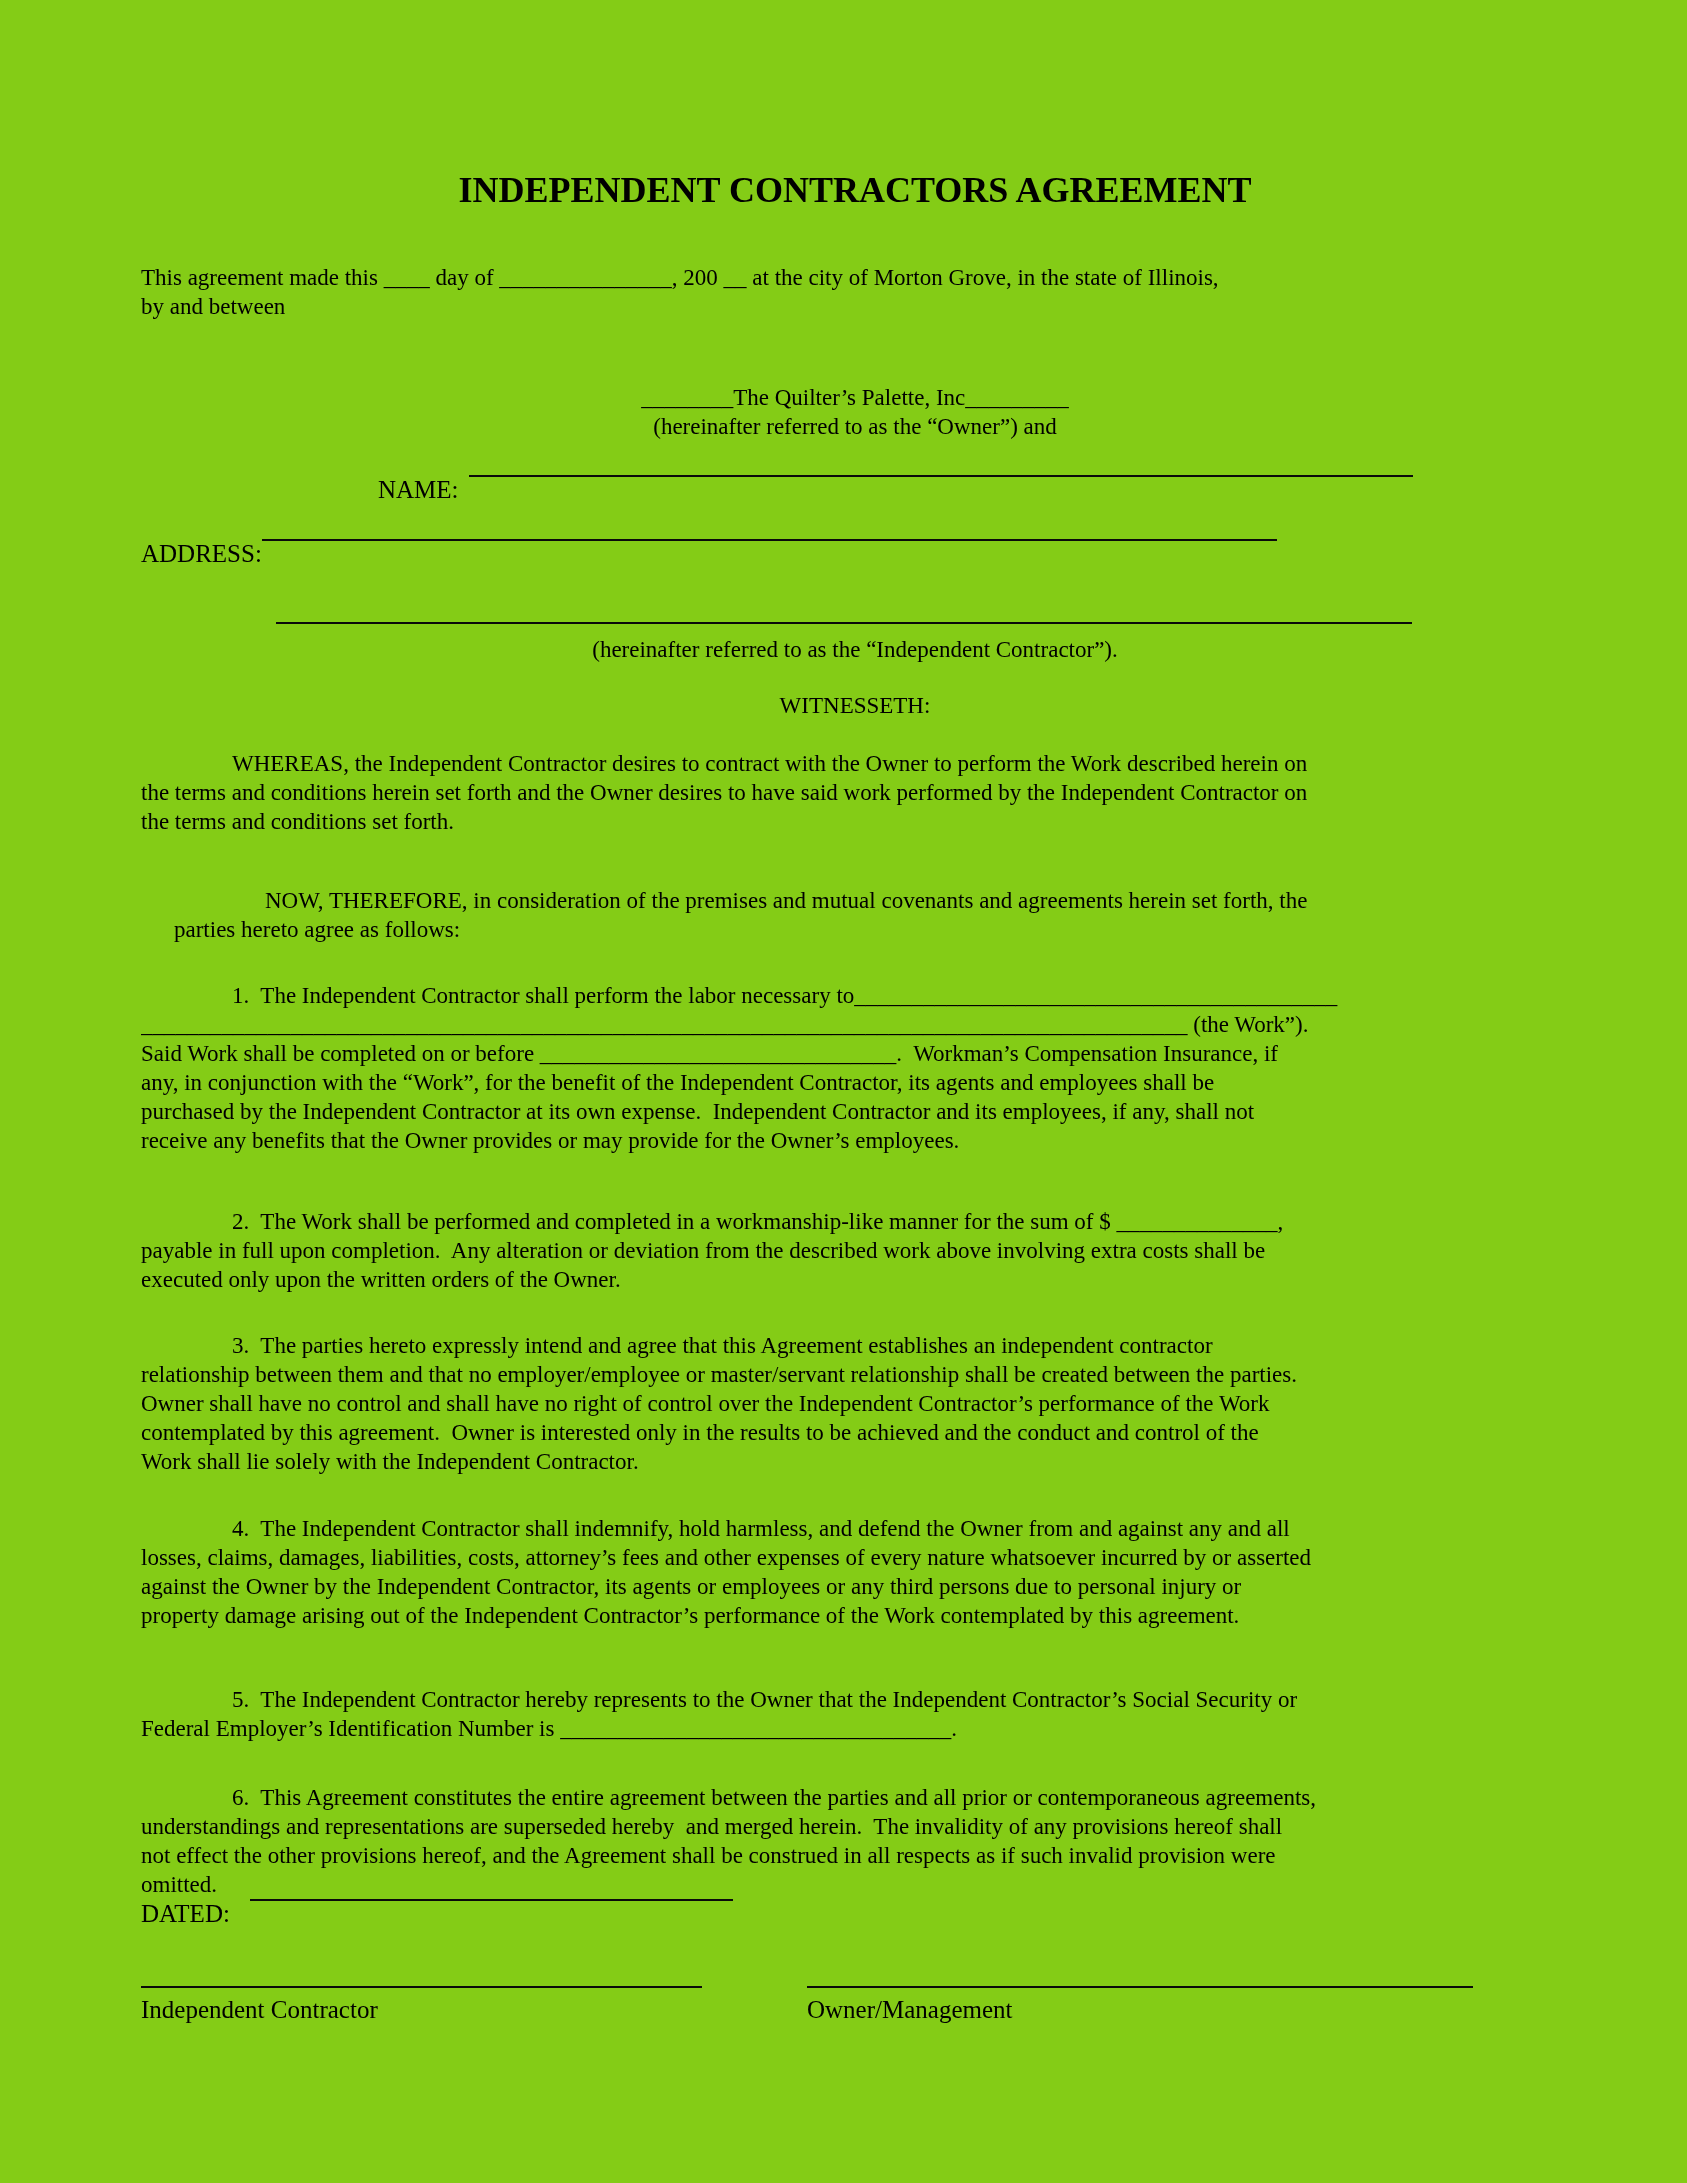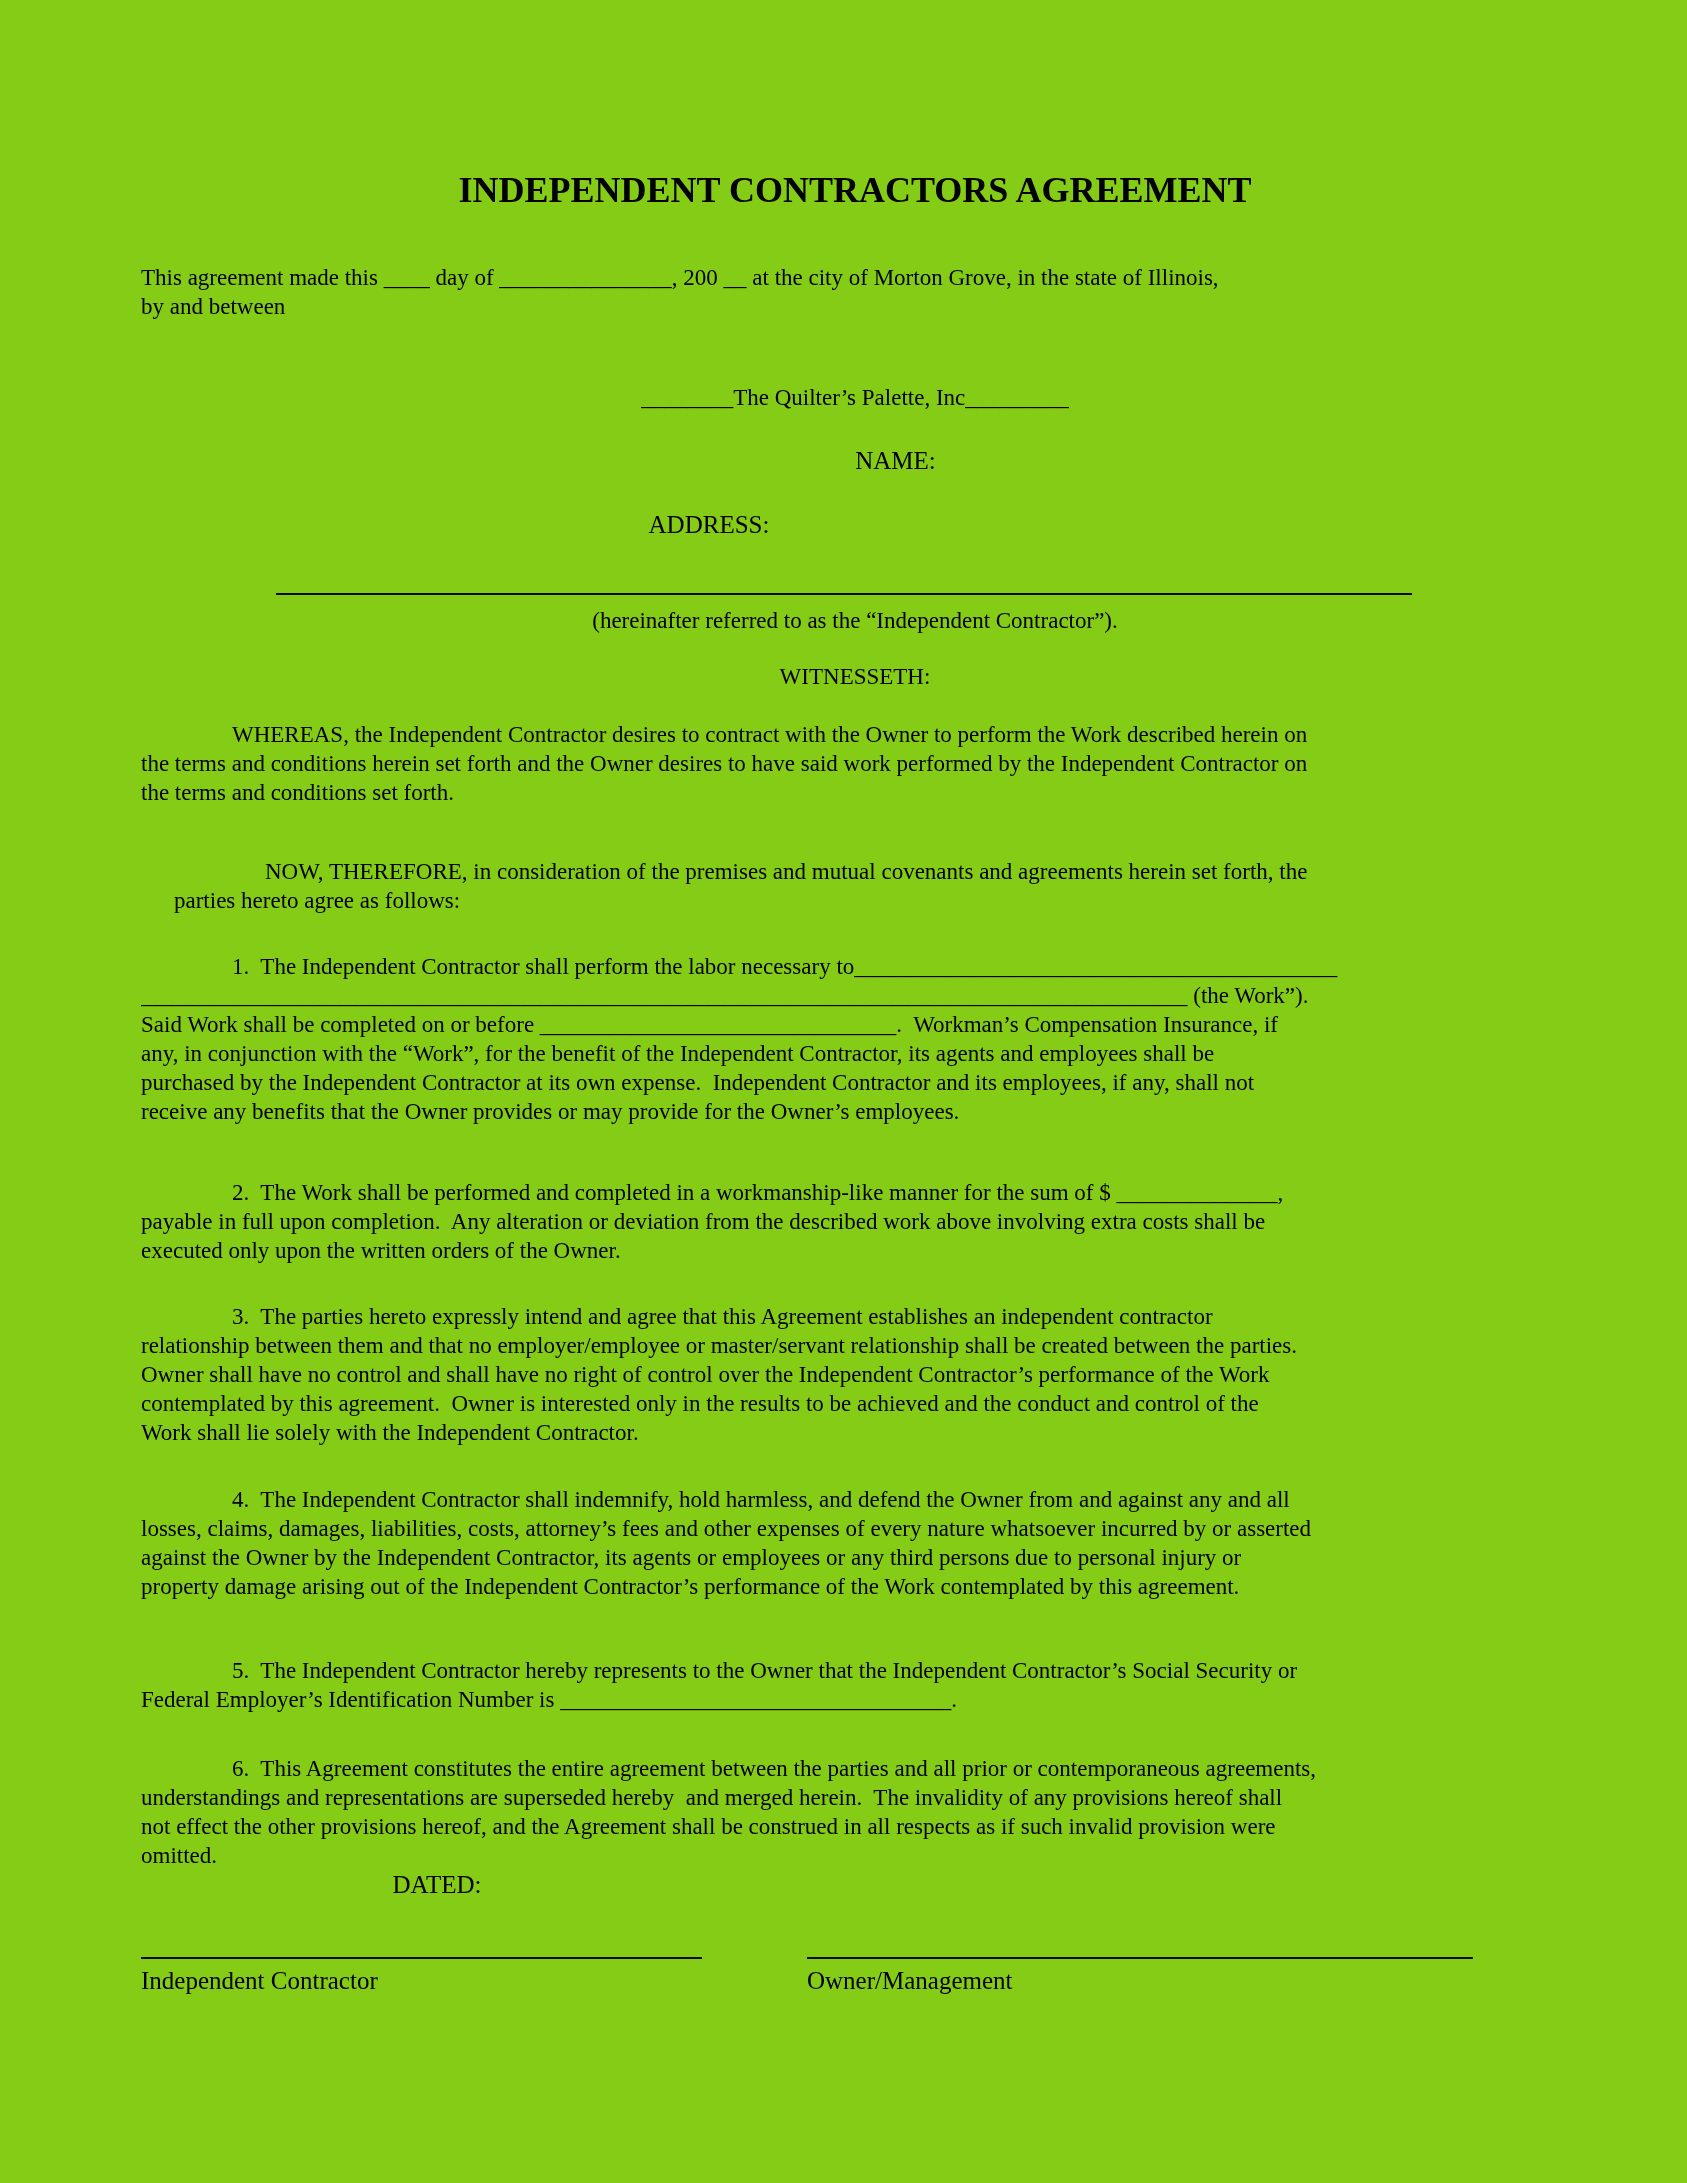--- a/index.html
+++ b/index.html
@@ -23,21 +23,21 @@
     overflow:hidden;
   }
   .indent { padding-left:91px; }
   .center { text-align:center; transform:translateX(48px); }
   .title {
     font-size:36px; font-weight:bold;
     line-height:42px; height:42px;
     margin-top:169px;
     white-space:pre; text-align:center; transform:translateX(48px);
   }
-  .row { display:flex; align-items:center; font-size:25px; line-height:29px; height:29px;flex-direction:column; }
+  .row { display:flex; align-items:flex-start; font-size:25px; line-height:29px; height:29px; }
   .row .label { white-space:pre; }
   .fill { flex:1; border-bottom:2.6px solid #0a0a0a; margin-bottom:2.6px; }
   .blank-line { border-bottom:2.6px solid #0a0a0a; height:26px; }
   .sig-area { display:flex; margin-top:58px; }
   .sig-col-left  { width:591px; }
   .sig-gap { width:111px; }
   .sig-col-right { width:702px; }
   .sig-rule { border-bottom:2.6px solid #0a0a0a; height:0; }
   .sig-label { font-size:25px; line-height:29px; padding-top:7px; white-space:pre; }
 </style>
@@ -49,20 +49,21 @@
 
     <div class="title">INDEPENDENT CONTRACTORS AGREEMENT</div>
 
     <div style="margin-top:52px;">
       <div class="line">This agreement made this ____ day of _______________, 200 __ at the city of Morton Grove, in the state of Illinois,</div>
       <div class="line">by and between</div>
     </div>
 
     <div style="margin-top:62px;">
       <div class="line center">________The Quilter’s Palette, Inc_________</div>
+      <div class="line center">(hereinafter referred to as the “Owner”) and</div>
     </div>
 
     <div class="row" style="margin-top:34px; margin-left:237px; width:1035px;">
       <span class="label">NAME:</span>
       <span class="fill" style="margin-left:10.5px;"></span>
     </div>
 
     <div class="row" style="margin-top:35px; width:1136px;">
       <span class="label">ADDRESS:</span>
       <span class="fill"></span>

